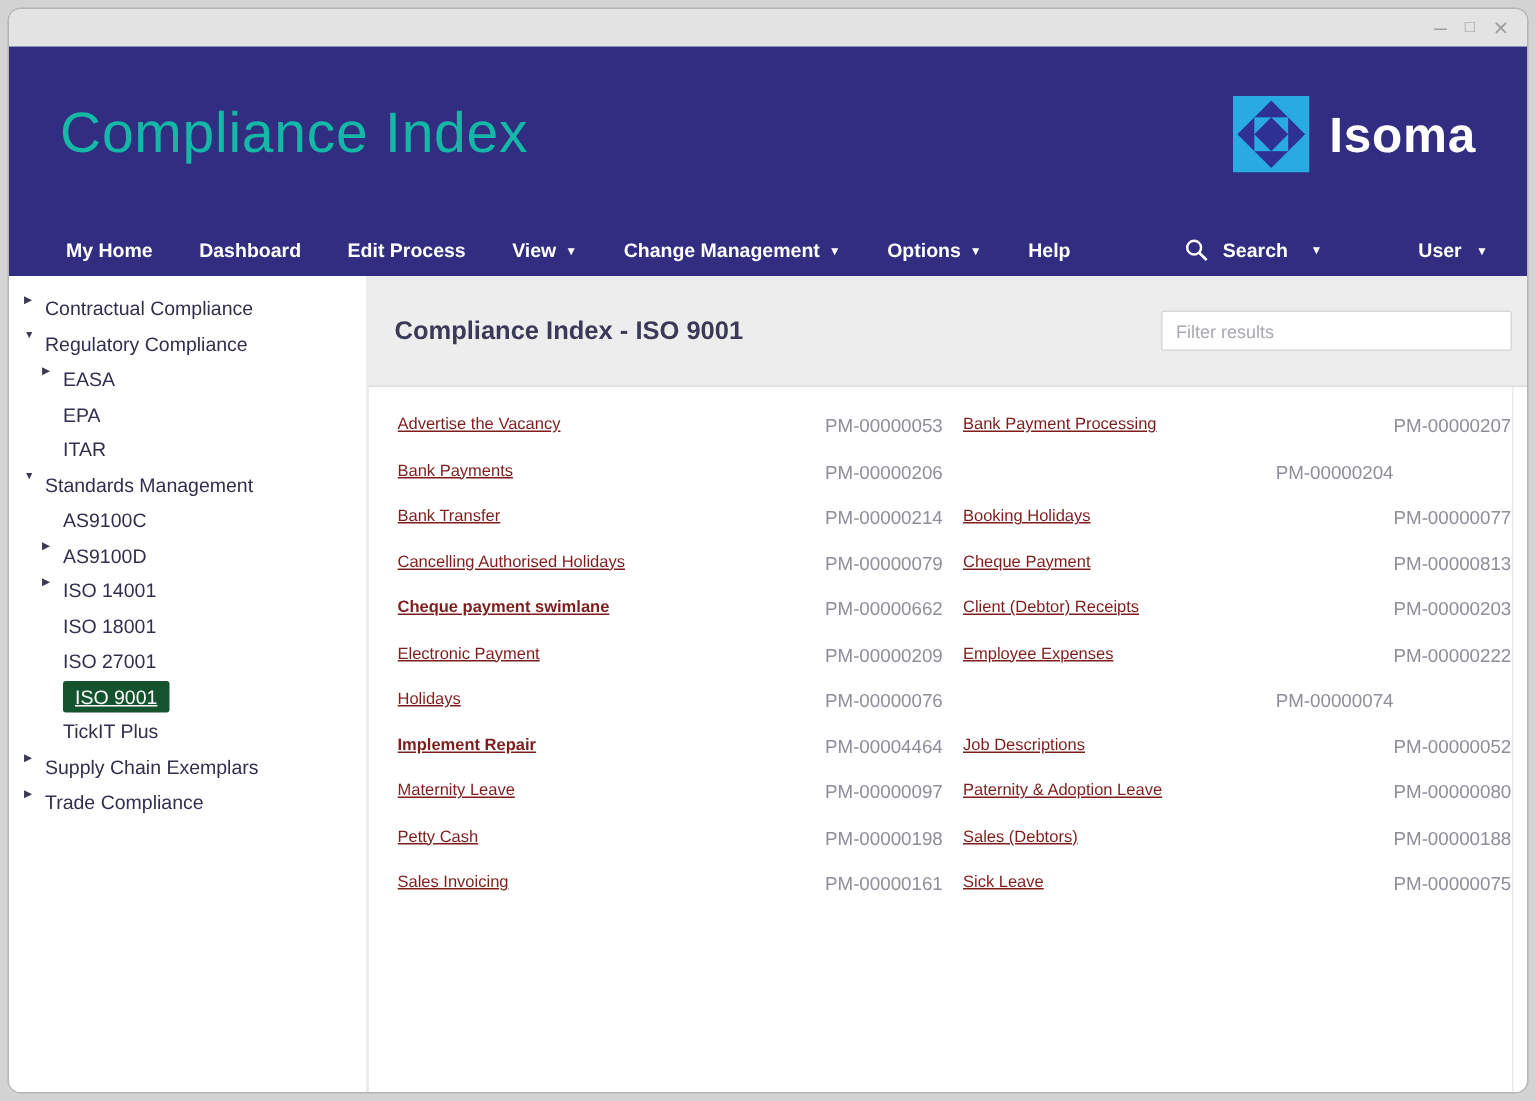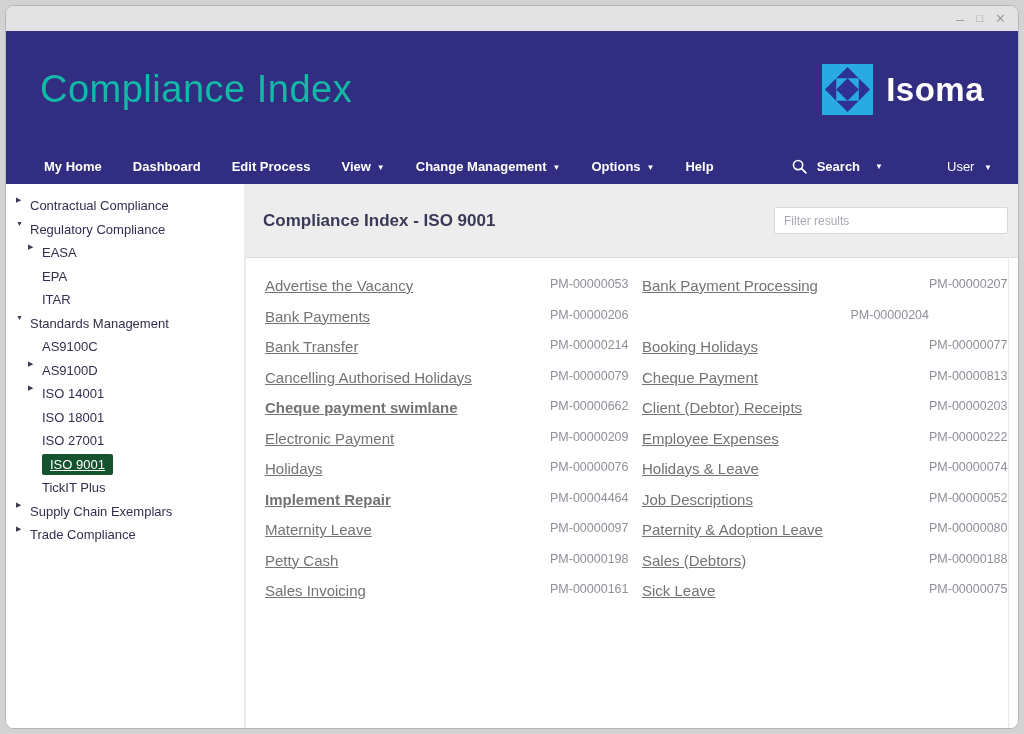--- a/index.html
+++ b/index.html
@@ -43,21 +43,21 @@
     height: 36px; background: #312E82; flex: 0 0 auto;
     display: flex; align-items: center;
     padding: 0 26px 0 38px; color: #fff;
   }
   .nav-left { display: flex; align-items: center; gap: 31px; }
   .nav-item { color: #fff; font-size: 13px; font-weight: 700; cursor: pointer; white-space: nowrap; }
   .caret { font-size: 8px; margin-left: 6px; vertical-align: 1px; display: inline-block; }
   .nav-right { margin-left: auto; display: flex; align-items: center; gap: 64px; }
   .nav-search { display: flex; align-items: center; gap: 9px; font-size: 13px; font-weight: 700; cursor: pointer; }
   .search-svg { width: 17px; height: 17px; display: block; }
-  .nav-user { font-size: 13px; font-weight: 400; cursor: pointer; text-align: center; }
+  .nav-user { font-size: 13px; font-weight: 700; cursor: pointer; text-align: center; }
   
   .body { flex: 1 1 auto; display: flex; min-height: 0; background: #fff; }
   .sidebar {
     width: 238px; flex: 0 0 auto; background: #fff;
     border-right: 2px solid #ececec; padding-top: 4px;
     overflow: hidden;
   }
   .tree-item {
     height: 23.5px; display: flex; align-items: center;
     font-size: 13px; color: #30304e; cursor: pointer; white-space: nowrap;
@@ -91,21 +91,21 @@
   .main-list { flex: 1 1 auto; position: relative; padding: 19px 0 0 19px; background: #fff; }
   .main-list::after {
     content: ""; position: absolute; top: 0; right: 9px; bottom: 0;
     width: 1px; background: #e9e9e9;
   }
   .list-row {
     display: grid; grid-template-columns: 285px 76px 303px 72px;
     height: 30.5px; align-items: start;
   }
   .proc-link {
-    color: #737373; font-size: 15px; text-decoration: underline;
+    color: #7f1d1d; font-size: 11px; text-decoration: underline;
     cursor: pointer; white-space: nowrap; overflow: hidden;
   }
   .proc-link.bold { font-weight: 700; }
   .list-row > .proc-link:nth-child(3) { padding-left: 16px; }
   .proc-id { color: #8f8f9a; font-size: 12.5px; text-align: right; white-space: nowrap; }
 </style>
 </head>
 <body>
 
 <div class="frame">
@@ -258,21 +258,20 @@
             </div>
             <div class="list-row">
               <a class="proc-link">Electronic Payment</a>
               <span class="proc-id">PM-00000209</span>
               <a class="proc-link">Employee Expenses</a>
               <span class="proc-id">PM-00000222</span>
             </div>
             <div class="list-row">
               <a class="proc-link">Holidays</a>
               <span class="proc-id">PM-00000076</span>
-              <a class="proc-link">Holidays &amp; Leave</a>
               <span class="proc-id">PM-00000074</span>
             </div>
             <div class="list-row">
               <a class="proc-link bold">Implement Repair</a>
               <span class="proc-id">PM-00004464</span>
               <a class="proc-link">Job Descriptions</a>
               <span class="proc-id">PM-00000052</span>
             </div>
             <div class="list-row">
               <a class="proc-link">Maternity Leave</a>

